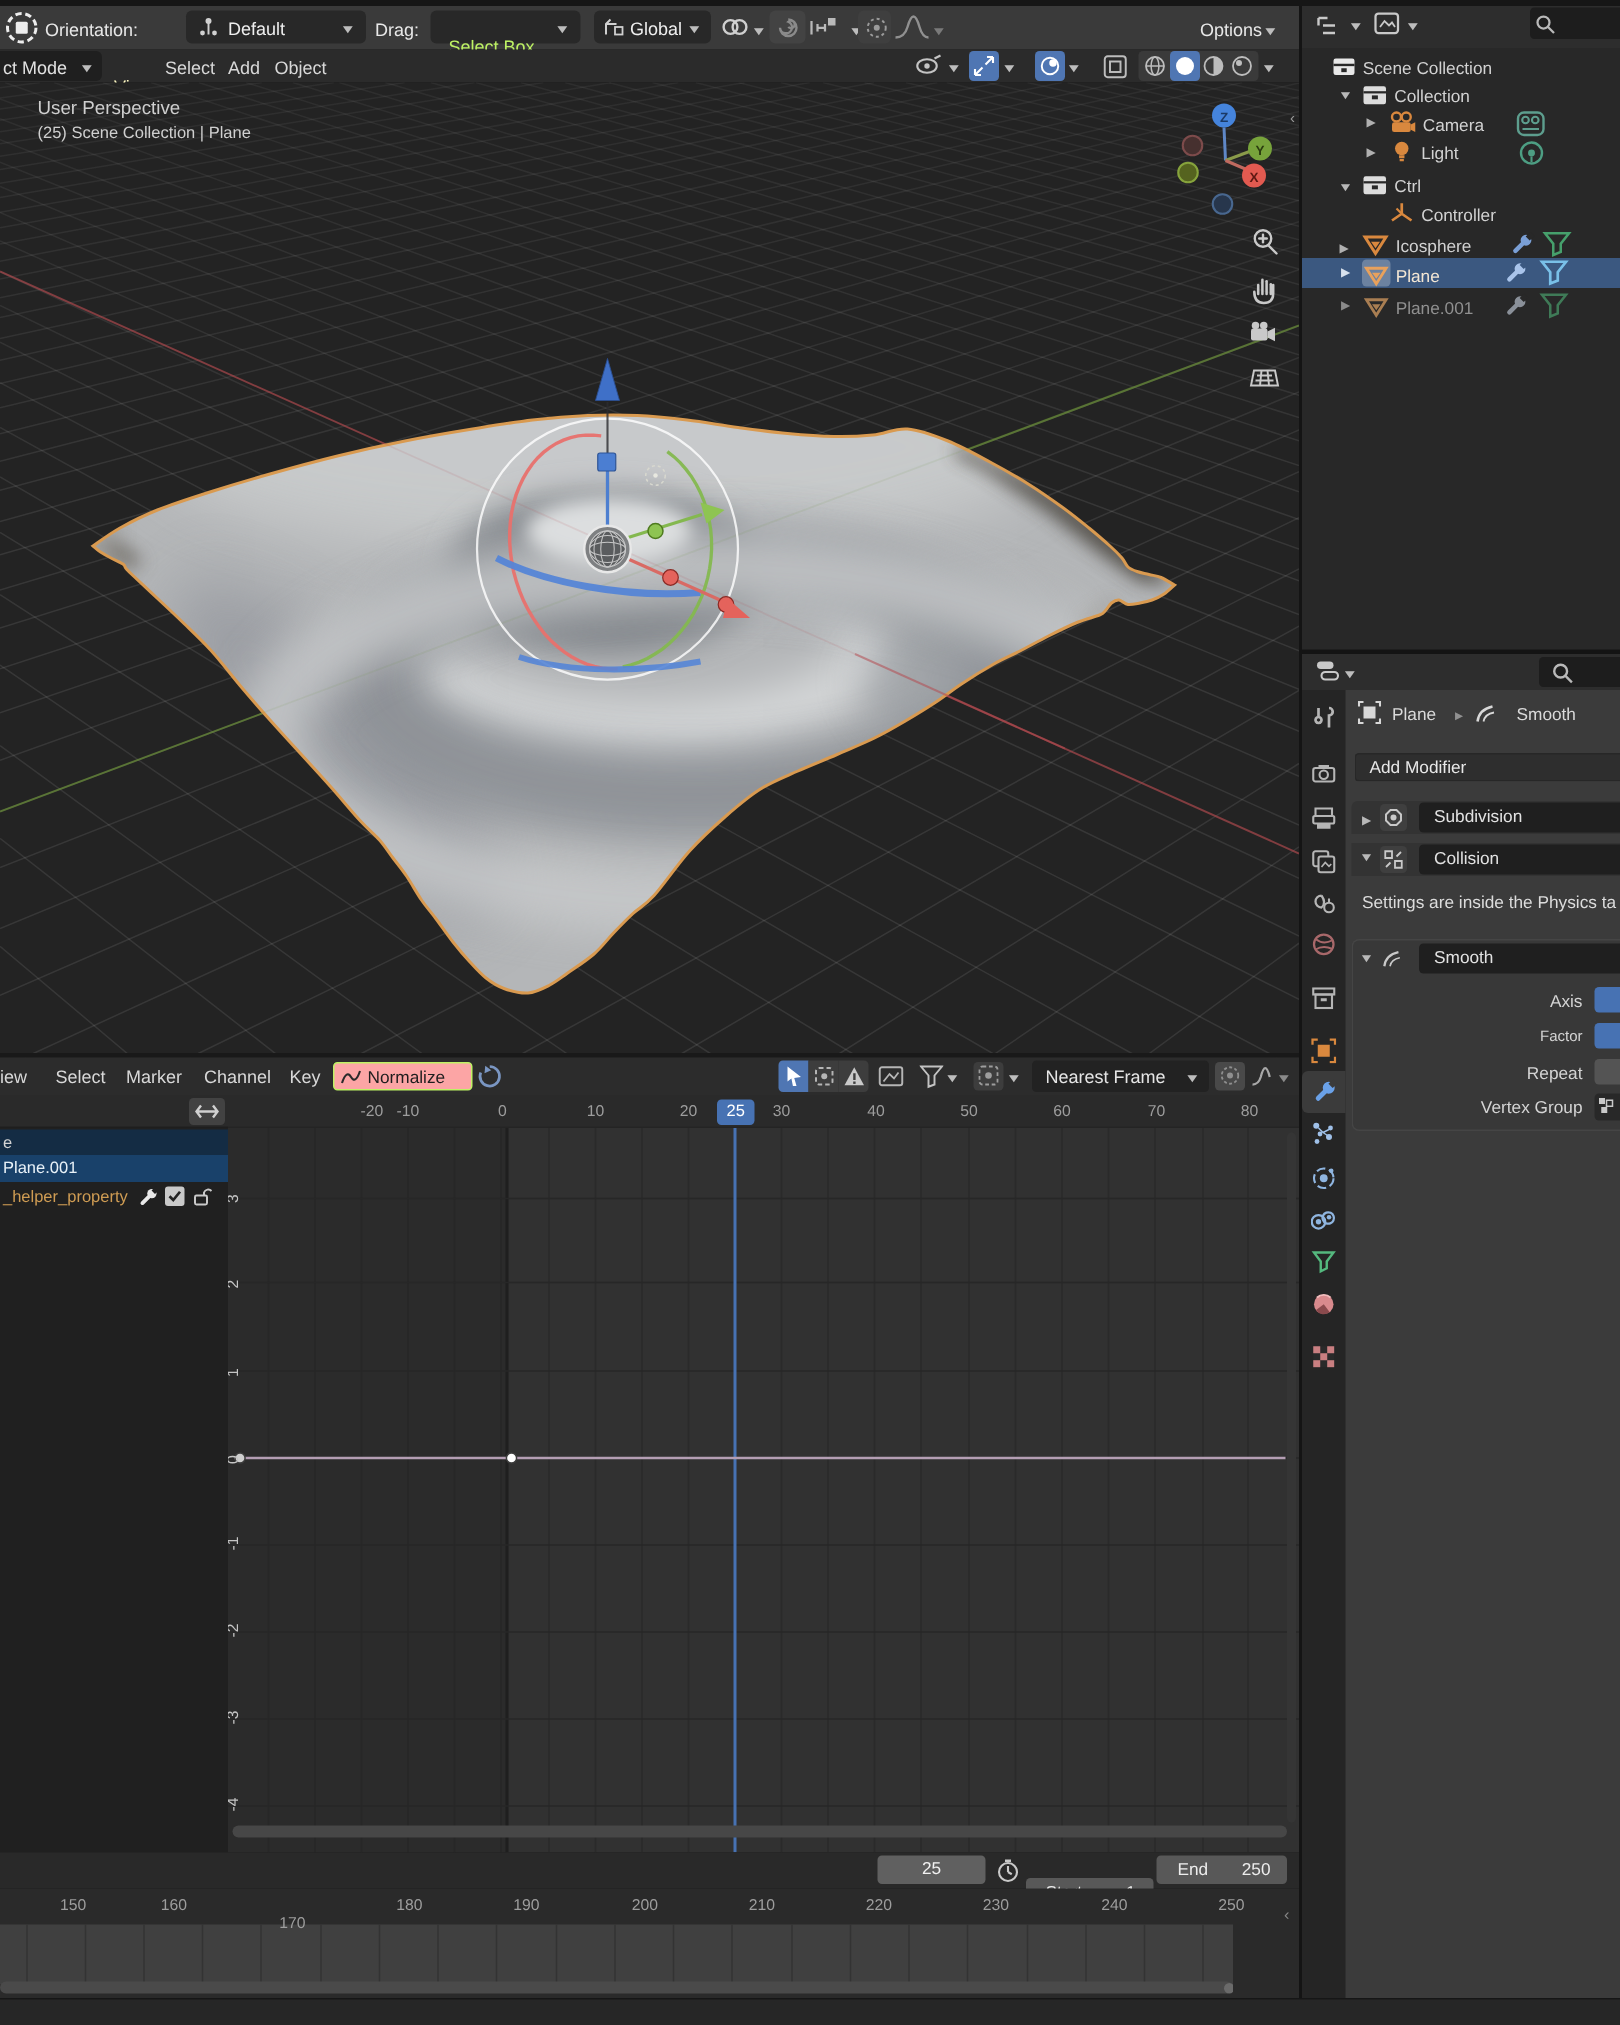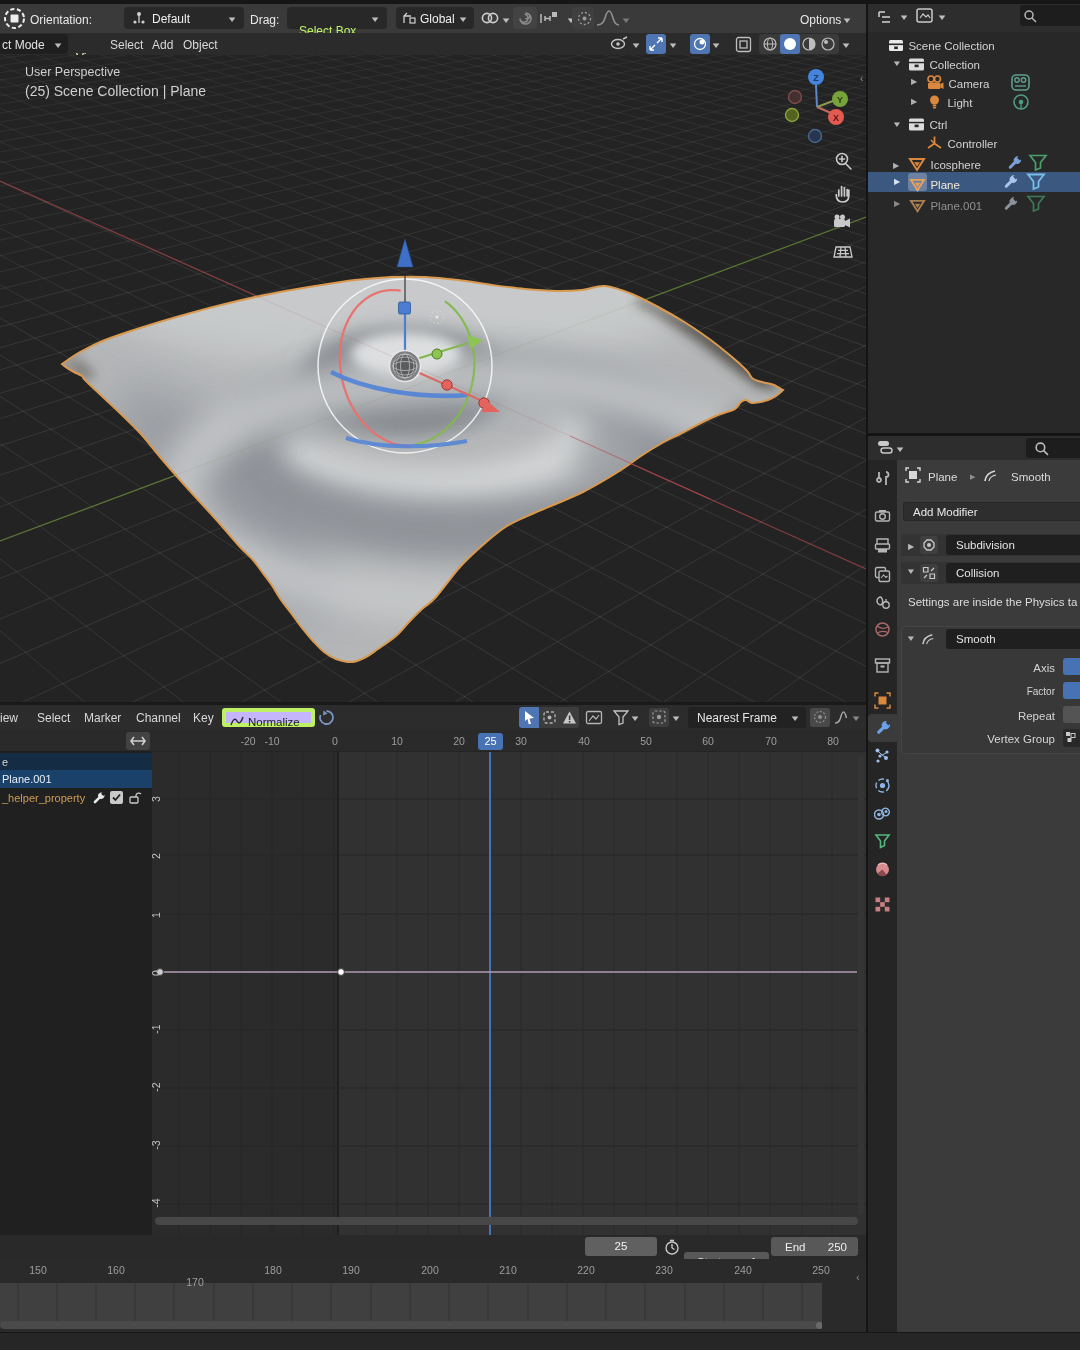--- a/index.html
+++ b/index.html
@@ -331,33 +331,33 @@
 <polygon points="845,221 850,218.5 850,227.5 845,225"></polygon>
 <circle cx="837" cy="217" r="2.5"></circle>
           <circle cx="842.5" cy="217" r="2.5"></circle>
 </g>
 <g stroke="#c9c9c9" stroke-width="1.3" fill="none">
 <path d="M 836,247 L 850,247 L 852,257 L 834,257 Z M 838,250.3 L 848,250.3 M 837,253.6 L 849,253.6 M 841,247 L 840,257 M 845,247 L 846,257"></path>
 </g>
 <text x="860" y="82" font-size="10" fill="#9a9a9a">‹</text>
 </svg>
     <div class="abs txt" style="left:25px;top:11px;color:#cfcfcf;font-size:12.5px;">User Perspective</div>
-    <div class="abs txt" style="left:25px;top:29px;color:#cfcfcf;font-size:14px;">(25) Scene Collection | Plane</div>
+    <div class="abs txt" style="left:25px;top:29px;color:#cfcfcf;font-size:11px;">(25) Scene Collection | Plane</div>
   </div>
 
   <div class="abs" style="left:0;top:702px;width:866px;height:3px;background:#191919;"></div>
   <div class="abs" style="left:0;top:1232px;width:866px;height:3px;background:#191919;"></div>
 
   <div class="abs" id="geheader" style="left:0;top:705px;width:866px;height:25px;background:#2c2c2c;">
     <div class="abs txt" style="left:0px;top:7px;color:#d8d8d8;">iew</div>
     <div class="abs txt" style="left:37px;top:7px;color:#d8d8d8;">Select</div>
     <div class="abs txt" style="left:84px;top:7px;color:#d8d8d8;">Marker</div>
     <div class="abs txt" style="left:136px;top:7px;color:#d8d8d8;">Channel</div>
     <div class="abs txt" style="left:193px;top:7px;color:#d8d8d8;">Key</div>
-    <div class="abs" style="left:222px;top:3px;width:93px;height:19px;background:#c4b5fd;border-radius:3px;border:4px solid #bef264;">
+    <div class="abs" style="left:222px;top:3px;width:93px;height:19px;background:#fca5a5;border-radius:3px;border:1px solid #bef264;">
       <svg class="abs" style="left:4px;top:3px;" width="14" height="12" viewBox="0 0 14 12">
         <path d="M1,10 Q4,1 7,6 Q10,11 13,2" fill="none" stroke="#2a2a2a" stroke-width="1.4"></path>
       </svg>
       <div class="abs" style="left:22px;top:4px;color:#1e1e1e;font-size:11.5px;">Normalize</div>
     </div>
     <svg class="abs" style="left:318px;top:4px;" width="17" height="17" viewBox="0 0 17 17">
       <path d="M8.5,2 A6.5,6.5 0 1 1 2.5,6" fill="none" stroke="#7a96c2" stroke-width="1.8"></path>
       <polygon points="5.5,1.5 9.5,4.5 5,6.5" fill="#7a96c2"></polygon>
     </svg>
     <div class="abs" style="left:519px;top:2px;width:20px;height:21px;background:#4f76b3;border-radius:3px 0 0 3px;">
@@ -556,21 +556,21 @@
           <line x1="528" y1="24" x2="528" y2="64"></line>
         <line x1="567" y1="24" x2="567" y2="64"></line>
           <line x1="606" y1="24" x2="606" y2="64"></line>
         <line x1="645" y1="24" x2="645" y2="64"></line>
           <line x1="685" y1="24" x2="685" y2="64"></line>
         <line x1="724" y1="24" x2="724" y2="64"></line>
           <line x1="763" y1="24" x2="763" y2="64"></line>
         <line x1="802" y1="24" x2="802" y2="64"></line>
       </g>
     </svg>
-    <div class="abs" style="top:5px;left:23px;width:30px;text-align:center;color:#9d9d9d;font-size:10.5px;">150</div>
+    <div class="abs" style="top:5px;left:40px;width:30px;text-align:left;color:#9d9d9d;font-size:10.5px;">150</div>
     <div class="abs" style="top:5px;left:101px;width:30px;text-align:center;color:#9d9d9d;font-size:10.5px;">160</div>
     <div class="abs" style="top:5px;left:180px;width:30px;text-align:center;color:#9d9d9d;font-size:10.5px;margin-top:12px;">170</div>
     <div class="abs" style="top:5px;left:258px;width:30px;text-align:center;color:#9d9d9d;font-size:10.5px;">180</div>
     <div class="abs" style="top:5px;left:336px;width:30px;text-align:center;color:#9d9d9d;font-size:10.5px;">190</div>
     <div class="abs" style="top:5px;left:415px;width:30px;text-align:center;color:#9d9d9d;font-size:10.5px;">200</div>
     <div class="abs" style="top:5px;left:493px;width:30px;text-align:center;color:#9d9d9d;font-size:10.5px;">210</div>
     <div class="abs" style="top:5px;left:571px;width:30px;text-align:center;color:#9d9d9d;font-size:10.5px;">220</div>
     <div class="abs" style="top:5px;left:649px;width:30px;text-align:center;color:#9d9d9d;font-size:10.5px;">230</div>
     <div class="abs" style="top:5px;left:728px;width:30px;text-align:center;color:#9d9d9d;font-size:10.5px;">240</div>
     <div class="abs" style="top:5px;left:806px;width:30px;text-align:center;color:#9d9d9d;font-size:10.5px;">250</div>

